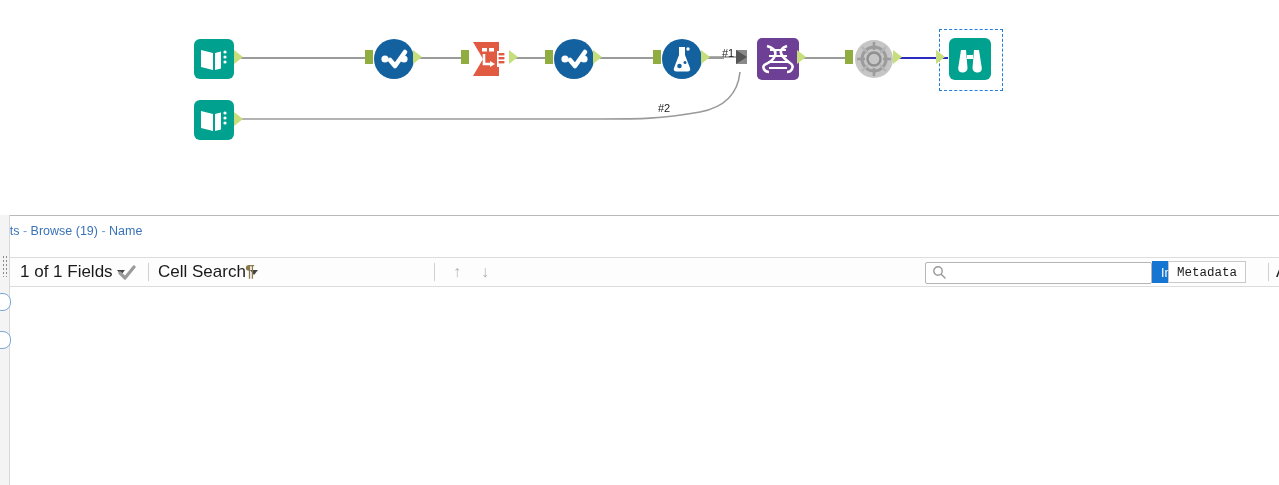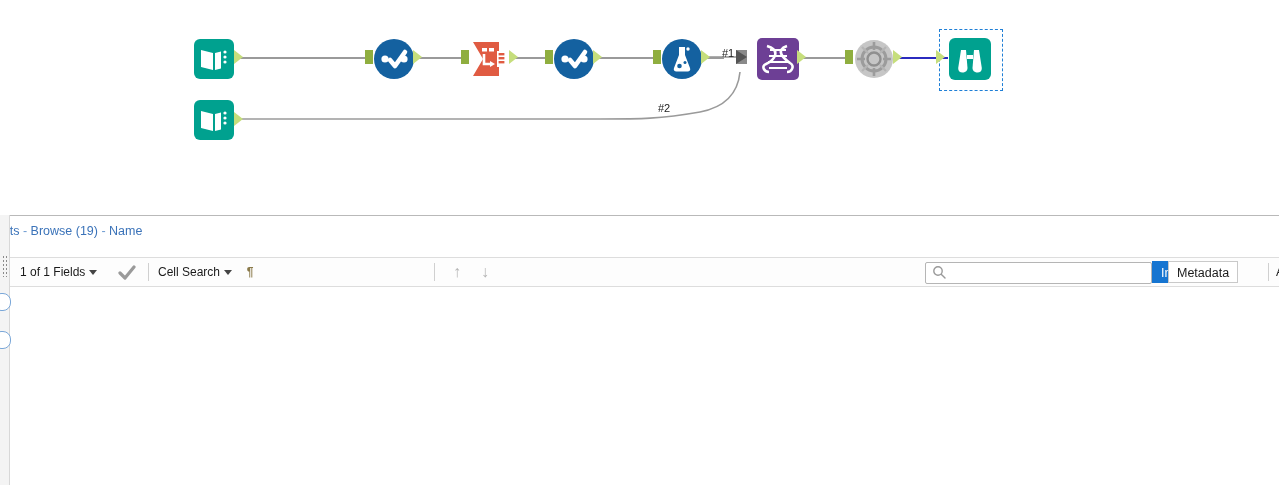--- a/index.html
+++ b/index.html
@@ -60,21 +60,21 @@
     width:400px;white-space:nowrap;
   }
   #resTitle .muted{color:#6d9bd1;}
   #toolbar{
     position:absolute;left:10px;top:41px;width:1269px;height:28px;
     border-top:1px solid #ddd;border-bottom:1px solid #ddd;
     background:#fdfdfd;
   }
   .tb-item{
     position:absolute;top:0;height:28px;line-height:28px;
-    font-size:12px;color:#1a1a1a;white-space:nowrap;
+    font-size:17px;color:#1a1a1a;white-space:nowrap;
   }
   .tb-sep{position:absolute;top:5px;width:1px;height:18px;background:#d0d0d0;}
   .caret{
     display:inline-block;width:0;height:0;margin-left:4px;vertical-align:middle;
     border-left:4px solid transparent;border-right:4px solid transparent;border-top:5px solid #444;
   }
   #searchBox{
     position:absolute;top:4px;left:915px;width:225px;height:20px;
     border:1px solid #b5b5b5;background:#fff;border-radius:2px;
   }
@@ -301,21 +301,21 @@
     <div id="searchBox">
       <span style="position:absolute;left:6px;top:2px;">
         <svg width="14" height="14" viewBox="0 0 14 14">
             <circle cx="6" cy="6" r="4.2" fill="none" stroke="#9a9a9a" stroke-width="1.4"></circle>
             <path d="M9.2 9.2 L13 13" stroke="#9a9a9a" stroke-width="1.4" stroke-linecap="round"></path>
           </svg>
       </span>
     </div>
 
     <div class="segbtn active" style="left:1142px;">Input</div>
-    <div class="segbtn" style="left:1158px;">Metadata</div>
+    <div class="segbtn" style="left:1158px;font-family:Liberation Mono, monospace;">Metadata</div>
     <div class="tb-sep" style="left:1258px;"></div>
     <div class="tb-item" style="left:1266px;">A</div>
   </div>
 
 </div>
 
 <div id="leftstrip">
   <div class="dotgrip" style="top:40px;"></div>
   <div class="roundbtn" style="top:78px;"></div>
   <div class="roundbtn" style="top:116px;"></div>

